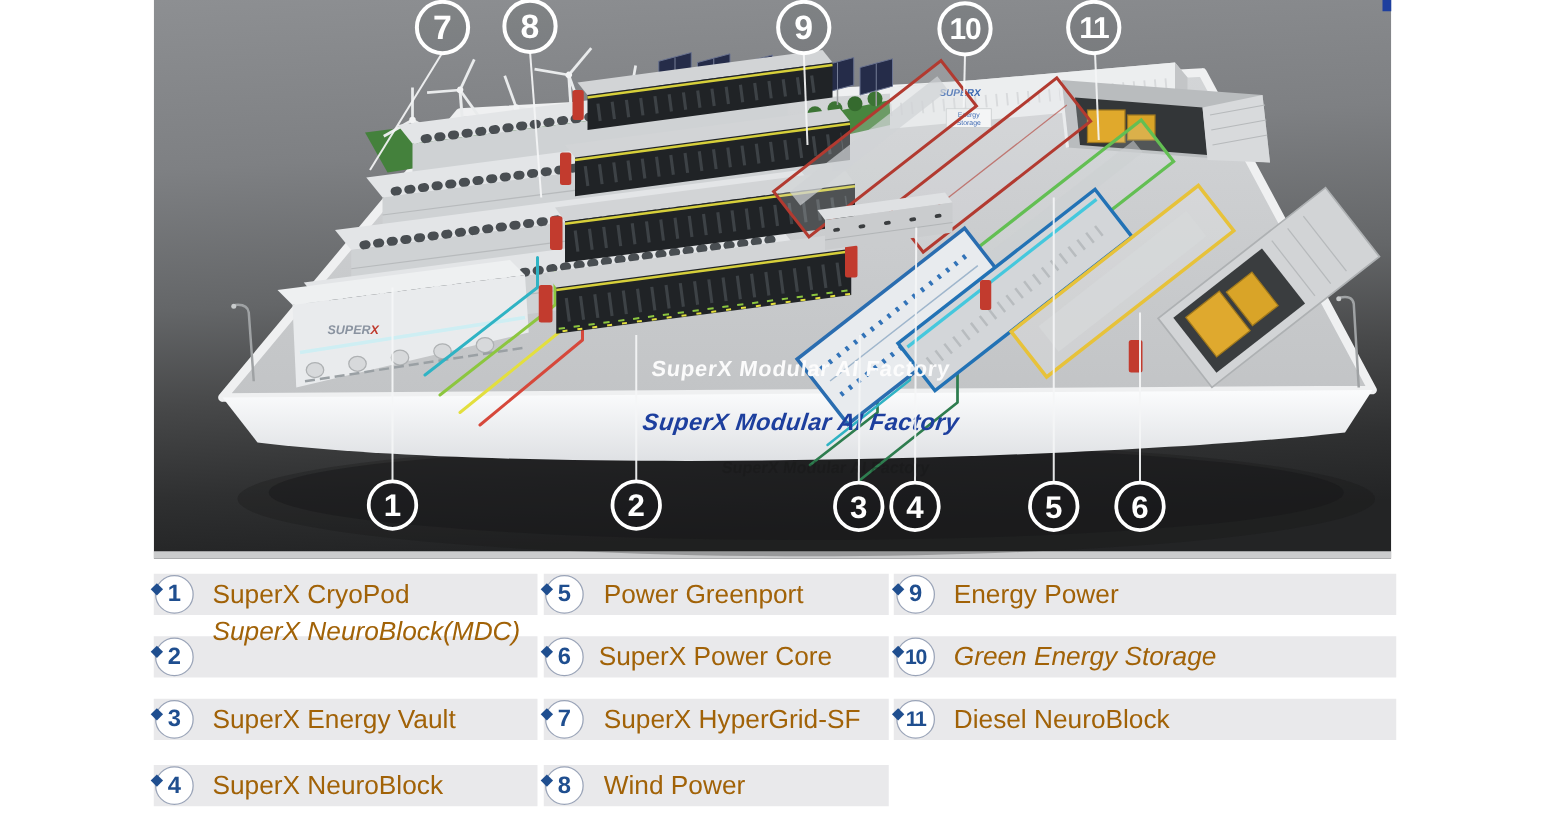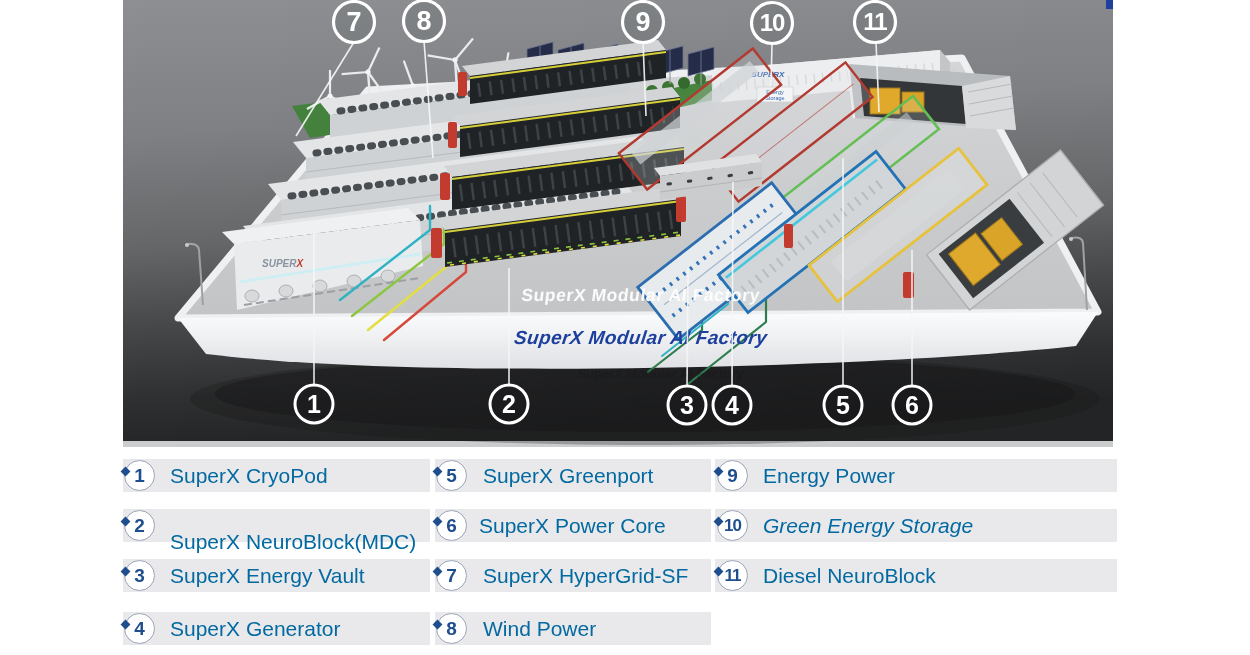--- a/index.html
+++ b/index.html
@@ -7,21 +7,21 @@
         font-family:"Liberation Sans",sans-serif;}
   #render{position:absolute;left:123px;top:0;width:990px;height:447px;}
   svg text{font-family:"Liberation Sans","DejaVu Sans",sans-serif;}
   .row{position:absolute;height:33px;background:#e9e9eb;}
   .badge{position:absolute;width:31px;height:31px;box-sizing:border-box;border-radius:50%;
          background:#fff;border:1.6px solid #9aa4b8;display:flex;align-items:center;justify-content:center;
          font-weight:700;color:#1f4e8f;font-size:19px;z-index:3;}
   .badge.two{font-size:17px;letter-spacing:-1px;}
   .badge::before{content:'';position:absolute;left:-3px;top:7px;width:7px;height:7px;
          background:#1f4e8f;transform:rotate(45deg);}
-  .lbl{position:absolute;font-size:21px;color:#0369a1;line-height:33px;white-space:nowrap;}
+  .lbl{position:absolute;font-size:21px;color:#a16207;line-height:33px;white-space:nowrap;}
   .corner-mark{position:absolute;left:1106px;top:0;width:7px;height:9px;background:#1e3f9e;}
 </style>
 </head>
 <body>
 
 <div id="page">
   <div id="render">
     <svg width="990" height="447" viewBox="123 0 990 447">
       <defs>
         <linearGradient id="bg" x1="0" y1="0" x2="0.12" y2="1">
@@ -378,39 +378,39 @@
     <div class="row" style="left:123px;top:459px;width:307px;"></div>
     <div class="badge" style="left:124px;top:460px;">
         <span>1</span>
       </div>
     <div class="lbl" style="left:170px;top:459px;">SuperX CryoPod</div>
 
     <div class="row" style="left:123px;top:509px;width:307px;"></div>
     <div class="badge" style="left:124px;top:510px;">
         <span>2</span>
       </div>
-    <div class="lbl" style="left:170px;top:525px;">SuperX NeuroBlock(MDC)</div>
+    <div class="lbl" style="left:170px;top:489px;font-style:italic;">SuperX NeuroBlock(MDC)</div>
 
     <div class="row" style="left:123px;top:559px;width:307px;"></div>
     <div class="badge" style="left:124px;top:560px;">
         <span>3</span>
       </div>
     <div class="lbl" style="left:170px;top:559px;text-align:center;">SuperX Energy Vault</div>
 
     <div class="row" style="left:123px;top:612px;width:307px;"></div>
     <div class="badge" style="left:124px;top:613px;">
         <span>4</span>
       </div>
-    <div class="lbl" style="left:170px;top:612px;">SuperX Generator</div>
+    <div class="lbl" style="left:170px;top:612px;">SuperX NeuroBlock</div>
 
     <div class="row" style="left:435px;top:459px;width:276px;"></div>
     <div class="badge" style="left:436px;top:460px;">
         <span>5</span>
       </div>
-    <div class="lbl" style="left:483px;top:459px;">SuperX Greenport</div>
+    <div class="lbl" style="left:483px;top:459px;">Power Greenport</div>
 
     <div class="row" style="left:435px;top:509px;width:276px;"></div>
     <div class="badge" style="left:436px;top:510px;">
         <span>6</span>
       </div>
     <div class="lbl" style="left:479px;top:509px;">SuperX Power Core</div>
 
     <div class="row" style="left:435px;top:559px;width:276px;"></div>
     <div class="badge" style="left:436px;top:560px;">
         <span>7</span>

